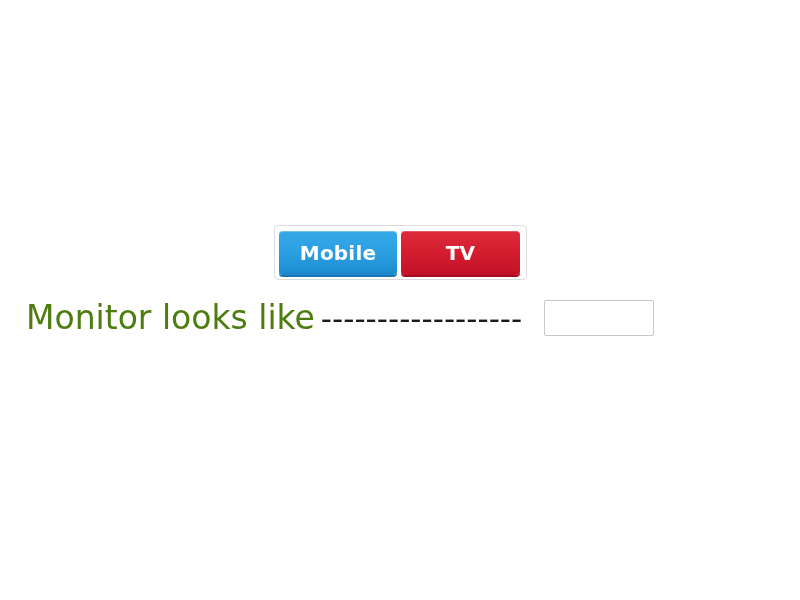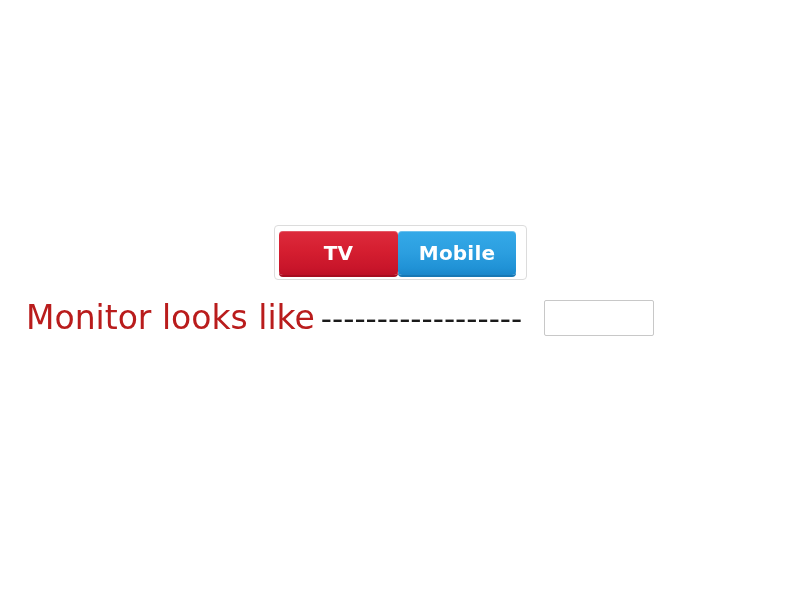--- a/index.html
+++ b/index.html
@@ -73,21 +73,21 @@
     height: 44px;
     display: flex;
     align-items: center;
     white-space: nowrap;
   }
 
   .question-text {
     font-family: "DejaVu Sans", sans-serif;
     font-size: 33px;
     font-weight: normal;
-    color: #b91c1c;
+    color: #4d7c0f;
     line-height: 40px;
   }
 
   #question-blank {
     font-family: "DejaVu Sans", sans-serif;
     font-size: 31px;
     color: #1a1a1a;
     letter-spacing: 0px;
     padding: 0 6px;
     line-height: 40px;
@@ -105,21 +105,21 @@
     font-size: 18px;
     color: #1a1a1a;
     padding: 2px 6px;
     outline: none;
   }
 </style>
 </head>
 <body>
 
 <div id="choices-container">
+  <button class="choice-button" id="choice-mobile">Mobile</button>
   <button class="choice-button" id="choice-tv">TV</button>
-  <button class="choice-button" id="choice-mobile">Mobile</button>
 </div>
 
 <div id="question-line">
   <span class="question-text">Monitor looks like</span>
   <span id="question-blank">------------------</span>
   <input id="answer-input" type="text" placeholder="" style="">
 </div>
 
 </body></html>

